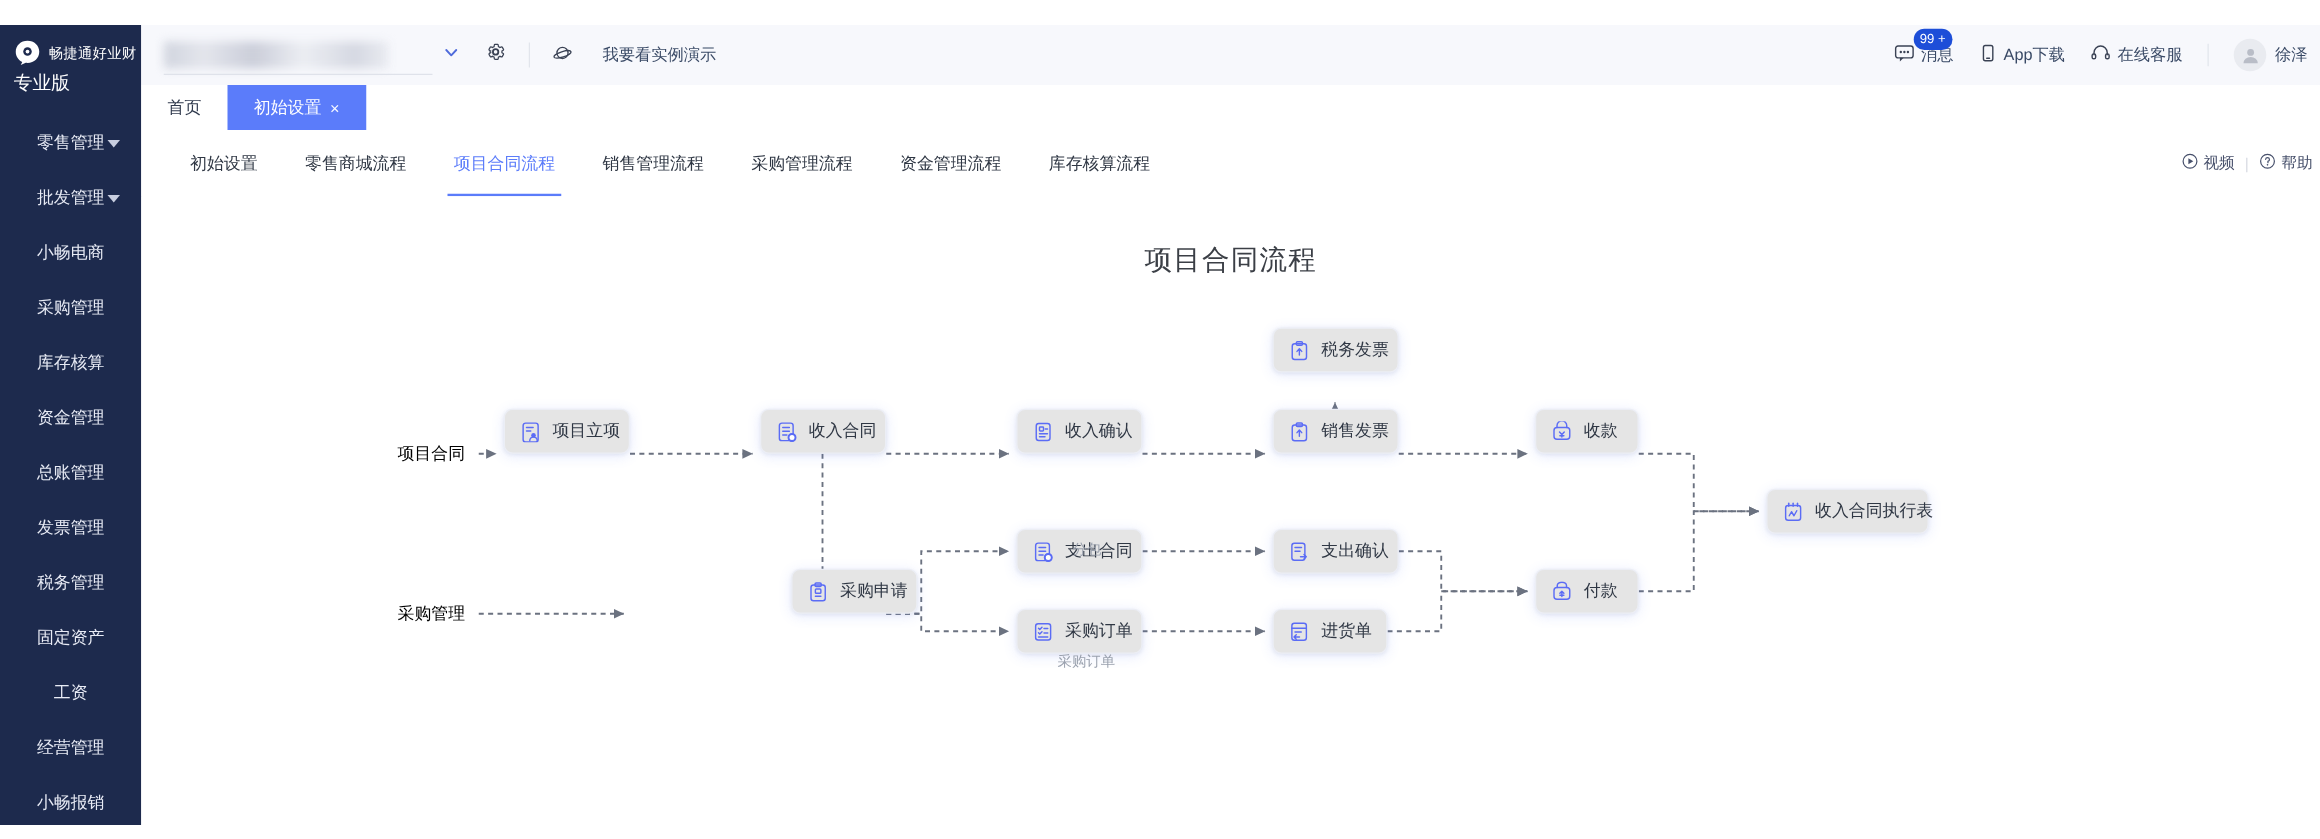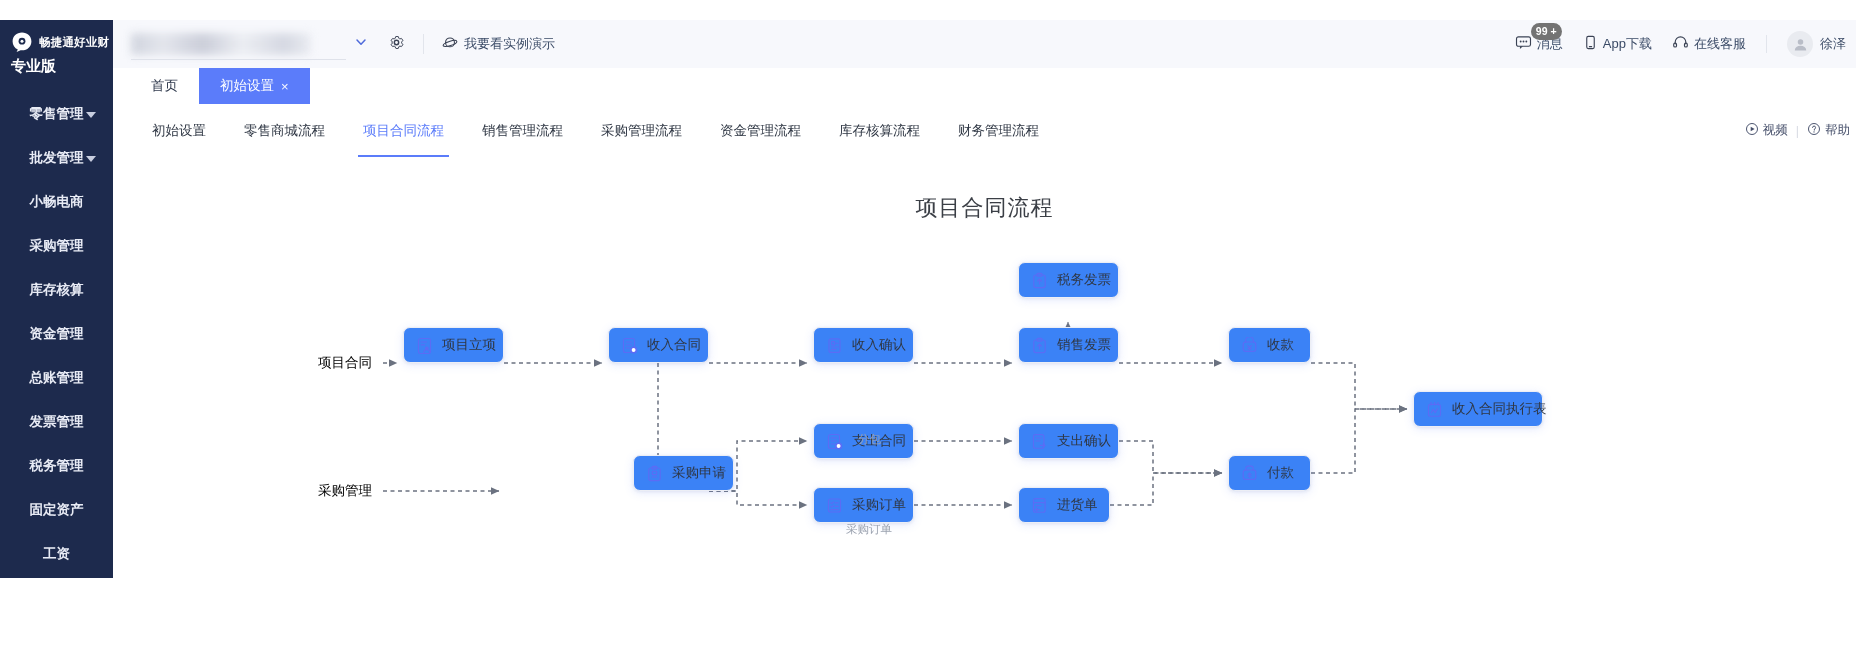--- a/index.html
+++ b/index.html
@@ -5,22 +5,22 @@
   * { box-sizing: border-box; margin: 0; padding: 0; }
   html, body {
     width: 1856px; height: 671px;
     font-family: "Liberation Sans", "DejaVu Sans", sans-serif;
     background: #ffffff; overflow: hidden;
   }
   #app { position: relative; width: 1856px; height: 671px; background:#fff; }
 
   
   .sidebar {
-    position:absolute; left:0; top:20px; width:113px; height:558px;
-    background:#1d2a4d; color:#fff; overflow:hidden;font-weight:bold;
+    position:absolute; left:0; top:20px; width:113px; height:640px;
+    background:#1d2a4d; color:#fff; overflow:hidden;
   }
   .brand { padding:10px 8px 6px 10px; }
   .brand-row { display:flex; align-items:center; gap:5px; }
   .brand-logo { width:24px; height:24px; flex:0 0 24px; }
   .brand-name { font-size:11.5px; color:#ffffff; letter-spacing:.2px; white-space:nowrap; }
   .brand-sub { font-size:15px; color:#ffffff; margin-top:3px; padding-left:1px; }
   .nav { margin-top:10px; }
   .nav-item {
     height:44px; display:flex; align-items:center; justify-content:center;
     font-size:13.5px; color:#e8ebf5; cursor:pointer; position:relative;
@@ -39,37 +39,37 @@
   .org-field { position:relative; margin-left:18px; width:215px; height:26px; }
   .org-blur {
     position:absolute; left:0; top:2px; width:180px; height:22px;
     background:linear-gradient(90deg,#cfd3dd 0%,#e3e5ec 18%,#c9ccd8 40%,#eceef3 62%,#d4d7e1 85%,#e9ebf1 100%);
     filter: blur(4px); border-radius:2px; opacity:.95;
   }
   .org-underline { position:absolute; left:0; bottom:-3px; width:215px; height:1px; background:#dfe2ea; }
   .tb-chevron { margin-left:8px; cursor:pointer; }
   .tb-gear { margin-left:20px; cursor:pointer; }
   .tb-divider { width:1px; height:20px; background:#e2e5ec; margin:0 18px; }
-  .tb-demo { display:flex; align-items:center; gap:6px; font-size:13px; color:#3a4a66; cursor:pointer; }
+  .tb-demo { display:flex; align-items:center; gap:24px; font-size:13px; color:#3a4a66; cursor:pointer; }
   .tb-right { margin-left:auto; display:flex; align-items:center; padding-right:10px; gap:20px; }
   .tb-link { display:flex; align-items:center; gap:5px; font-size:13px; color:#3a4a66; cursor:pointer; position:relative; }
   .badge {
-    position:absolute; left:16px; top:-11px; background:#737373; color:#fff;
-    font-size:10.5px; font-weight:bold; line-height:1;
+    position:absolute; left:16px; top:-11px; background:#1d4ed8; color:#fff;
+    font-size:10.5px; font-weight:normal; line-height:1;
     padding:3px 5px 3px 5px; border-radius:9px; white-space:nowrap;
   }
   .tb-sep { width:1px; height:18px; background:#e2e5ec; }
   .avatar-wrap { display:flex; align-items:center; gap:7px; cursor:pointer; }
   .avatar { width:26px;height:26px;border-radius:50%;background:#e9ebf0; display:flex;align-items:center;justify-content:center; }
   .user-name { font-size:13px; color:#3a4a66; white-space:nowrap; }
 
   
   .pagetabs {
     position:absolute; left:113px; top:68px; right:0; height:36px;
-    background:#fff; display:flex; align-items:stretch;padding-left:17px;
+    background:#fff; display:flex; align-items:stretch;
   }
   .ptab {
     display:flex; align-items:center; gap:7px; padding:0 21px;
     font-size:13.5px; color:#303a4d; cursor:pointer; white-space:nowrap;
   }
   .ptab.active { background:#5b7cfa; color:#fff; }
   .ptab .x { font-size:13px; opacity:.95; }
 
   
   .subtabs {
@@ -96,21 +96,21 @@
   .flow-title {
     position:absolute; left:0; right:0; top:36px; text-align:center;
     font-size:22px; color:#3b3f46; letter-spacing:1px;
   }
   svg.edges { position:absolute; left:0; top:0; width:1743px; height:514px; }
 
   .rowlabel { position:absolute; font-size:13.5px; color:#000000; white-space:nowrap; }
 
   .node {
     position:absolute; display:flex; align-items:center; gap:9px;
-    height:36px; padding:0 15px 0 12px; background:#3b82f6;
+    height:36px; padding:0 15px 0 12px; background:#e5e5e5;
     border-radius:7px; border:1px solid #eceef5;
     box-shadow:0 2px 10px rgba(91,124,250,.16), 0 1px 3px rgba(40,50,80,.07);
     font-size:13.5px; color:#2f3744; cursor:pointer; white-space:nowrap;font-family:Liberation Serif, serif;
   }
   .node svg { flex:0 0 auto; }
 
   .elabel { position:absolute; font-size:11.5px; color:#9aa1ae; white-space:nowrap; }
 </style>
 </head>
 <body>
@@ -260,21 +260,20 @@
     </div>
 
   <div class="subtabs">
     <div class="stab">初始设置</div>
       <div class="stab">零售商城流程</div>
       <div class="stab active">项目合同流程</div>
       <div class="stab">销售管理流程</div>
       <div class="stab">采购管理流程</div>
       <div class="stab">资金管理流程</div>
       <div class="stab">库存核算流程</div>
-      <div class="stab">财务管理流程</div>
       <div class="subtabs-right">
       <span class="sr-link">
         <span>
           <svg width="14" height="14" viewBox="0 0 16 16">
             <circle cx="8" cy="8" r="6.3" fill="none" stroke="#47506b" stroke-width="1.1"></circle>
             <path d="M6.5 5.3 L11 8 L6.5 10.7 Z" fill="#47506b"></path>
           </svg>
         </span>
         <span>视频</span>
       </span>

